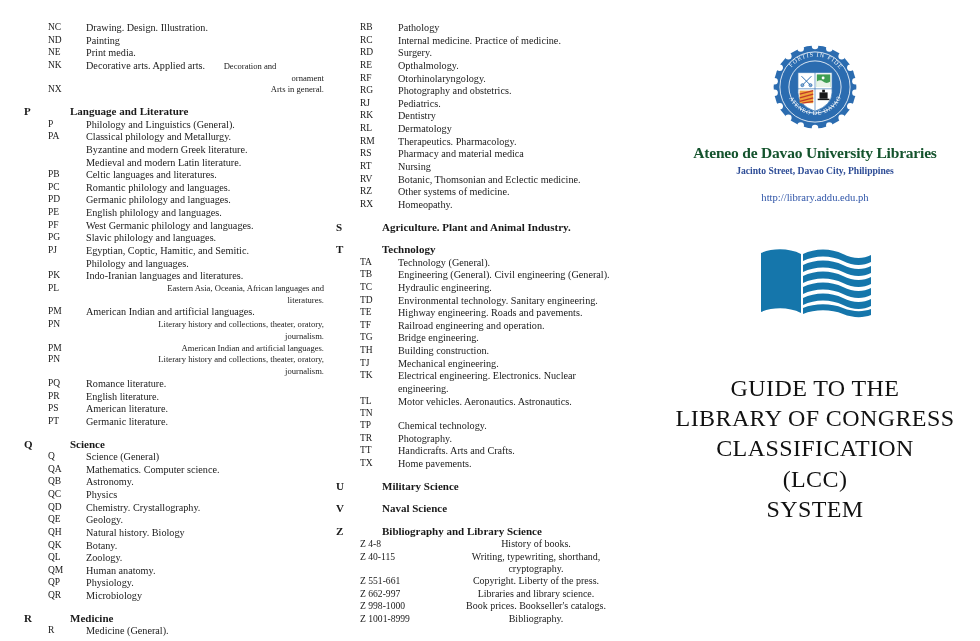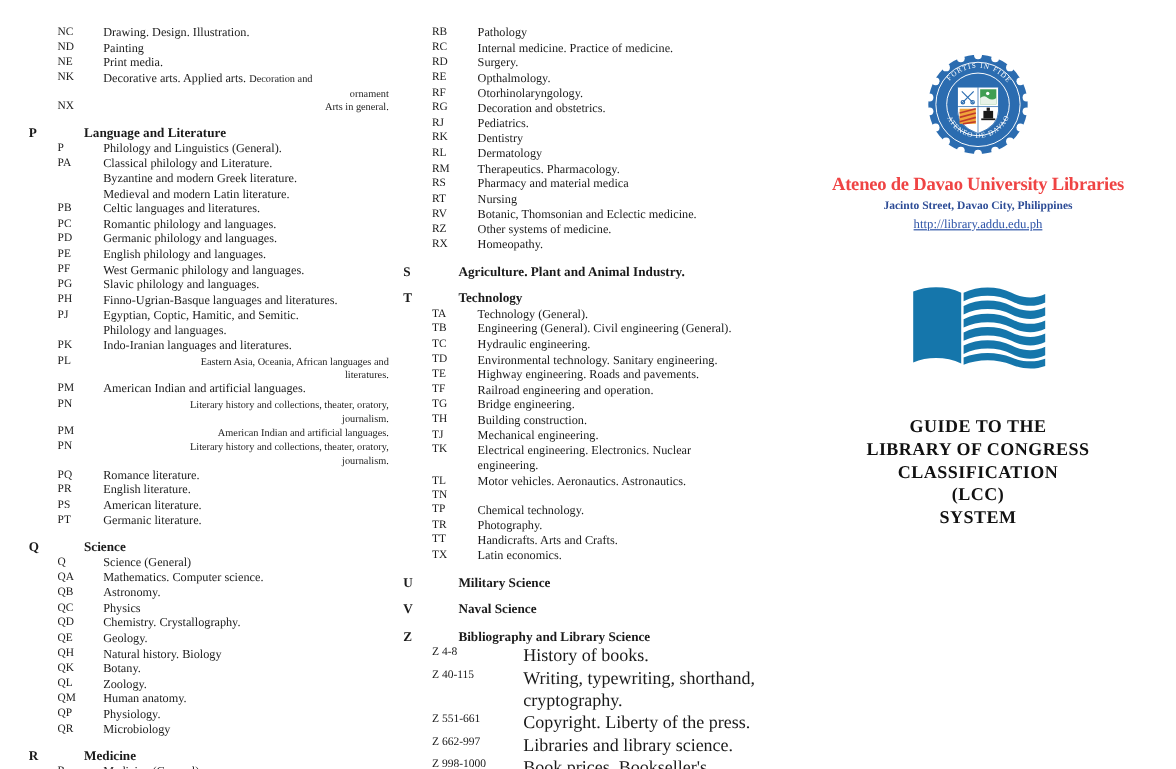--- a/index.html
+++ b/index.html
@@ -28,47 +28,47 @@
 
   
   .subrow{display:flex;align-items:flex-start;line-height:1.24;}
   .subrow .code{flex:0 0 38px;padding-left:24px;box-sizing:content-box;font-size:9.5px;}
   .subrow .desc{flex:1 1 auto;font-size:10.2px;}
   .subrow.sm .desc{font-size:8.6px;line-height:1.2;text-align:right;}
   .subrow.cont .code{visibility:hidden;}
 
   
   .zrow .code{flex:0 0 76px;padding-left:24px;font-size:9.6px;}
-  .zrow .desc{font-size:15px;}
+  .zrow .desc{font-size:10px;text-align:center;}
 
   .gap{height:9px;}
 
   
   .col-right{position:absolute;left:650px;top:0;width:330px;text-align:center;}
   .seal-wrap{padding-top:42px;}
   .lib-name{
     margin-top:8px;
     font-family:"Liberation Serif","DejaVu Serif",serif;
     font-weight:bold;
     font-size:15.5px;
-    color:#ef4444;
+    color:#14532d;
     letter-spacing:-0.2px;
     white-space:nowrap;
   }
   .lib-addr{
     margin-top:3px;font-size:9.6px;color:#2d4c96;font-weight:bold;
   }
   .lib-url{
-    margin-top:5px;font-size:10.6px;color:#2f55a8;text-decoration:underline;
+    margin-top:16px;font-size:10.6px;color:#2f55a8;
   }
   .book-wrap{margin-top:42px;display:flex;justify-content:center;}
   .guide-title{
-    margin-top:36px;
-    font-weight:bold;
-    font-size:15px;
+    margin-top:52px;
+    font-weight:normal;
+    font-size:24px;
     line-height:1.26;
     letter-spacing:0.4px;
     color:#111;
   }
   .guide-title div{white-space:nowrap;}
 </style>
 </head>
 <body>
 
 <div class="page">
@@ -82,21 +82,21 @@
         <div class="subrow">
           <span class="code">ND</span>
           <span class="desc">Painting</span>
         </div>
         <div class="subrow">
           <span class="code">NE</span>
           <span class="desc">Print media.</span>
         </div>
         <div class="subrow">
           <span class="code">NK</span>
-          <span class="desc"><span>Decorative arts. Applied arts. </span><span style="font-size: 8.6px;">Decoration and</span></span>
+          <span class="desc"><span>Decorative arts. Applied arts. </span><span style="font-size: 8.6px; margin-left: 16px;">Decoration and</span></span>
         </div>
         <div class="subrow sm cont">
           <span class="code">&nbsp;</span>
           <span class="desc">ornament</span>
         </div>
         <div class="subrow sm">
           <span class="code">NX</span>
           <span class="desc">Arts in general.</span>
         </div>
       </div>
@@ -105,21 +105,21 @@
         <div class="clsrow big">
           <span class="cls">P</span>
           <span class="clsname">Language and Literature</span>
         </div>
         <div class="subrow">
           <span class="code">P</span>
           <span class="desc">Philology and Linguistics (General).</span>
         </div>
         <div class="subrow">
           <span class="code">PA</span>
-          <span class="desc">Classical philology and Literature.</span>
+          <span class="desc">Classical philology and Metallurgy.</span>
         </div>
         <div class="subrow cont">
           <span class="code">&nbsp;</span>
           <span class="desc">Byzantine and modern Greek literature.</span>
         </div>
         <div class="subrow cont">
           <span class="code">&nbsp;</span>
           <span class="desc">Medieval and modern Latin literature.</span>
         </div>
         <div class="subrow">
@@ -138,24 +138,20 @@
           <span class="code">PE</span>
           <span class="desc">English philology and languages.</span>
         </div>
         <div class="subrow">
           <span class="code">PF</span>
           <span class="desc">West Germanic philology and languages.</span>
         </div>
         <div class="subrow">
           <span class="code">PG</span>
           <span class="desc">Slavic philology and languages.</span>
-        </div>
-        <div class="subrow">
-          <span class="code">PH</span>
-          <span class="desc">Finno-Ugrian-Basque languages and literatures.</span>
         </div>
         <div class="subrow">
           <span class="code">PJ</span>
           <span class="desc">Egyptian, Coptic, Hamitic, and Semitic.</span>
         </div>
         <div class="subrow cont">
           <span class="code">&nbsp;</span>
           <span class="desc">Philology and languages.</span>
         </div>
         <div class="subrow">
@@ -292,21 +288,21 @@
         <div class="subrow">
           <span class="code">RE</span>
           <span class="desc">Opthalmology.</span>
         </div>
         <div class="subrow">
           <span class="code">RF</span>
           <span class="desc">Otorhinolaryngology.</span>
         </div>
         <div class="subrow">
           <span class="code">RG</span>
-          <span class="desc">Decoration and obstetrics.</span>
+          <span class="desc">Photography and obstetrics.</span>
         </div>
         <div class="subrow">
           <span class="code">RJ</span>
           <span class="desc">Pediatrics.</span>
         </div>
         <div class="subrow">
           <span class="code">RK</span>
           <span class="desc">Dentistry</span>
         </div>
         <div class="subrow">
@@ -407,21 +403,21 @@
         <div class="subrow">
           <span class="code">TR</span>
           <span class="desc">Photography.</span>
         </div>
         <div class="subrow">
           <span class="code">TT</span>
           <span class="desc">Handicrafts. Arts and Crafts.</span>
         </div>
         <div class="subrow">
           <span class="code">TX</span>
-          <span class="desc">Latin economics.</span>
+          <span class="desc">Home pavements.</span>
         </div>
         <div class="gap"></div>
         <div class="clsrow big">
           <span class="cls">U</span>
           <span class="clsname">Military Science</span>
         </div>
         <div class="gap"></div>
         <div class="clsrow big">
           <span class="cls">V</span>
           <span class="clsname">Naval Science</span>

